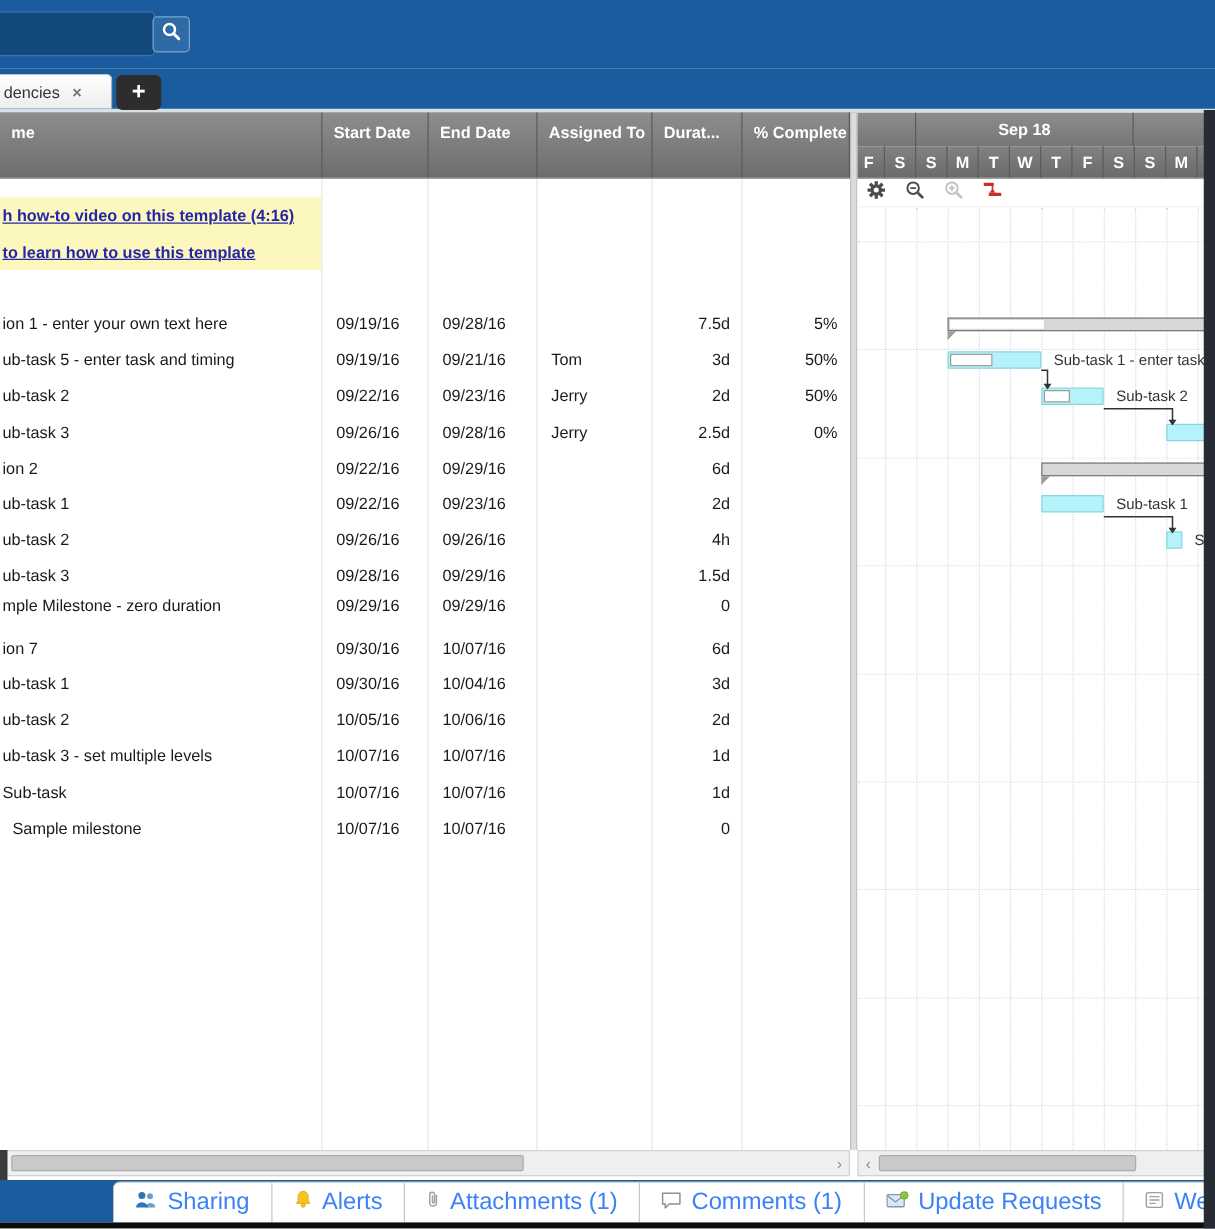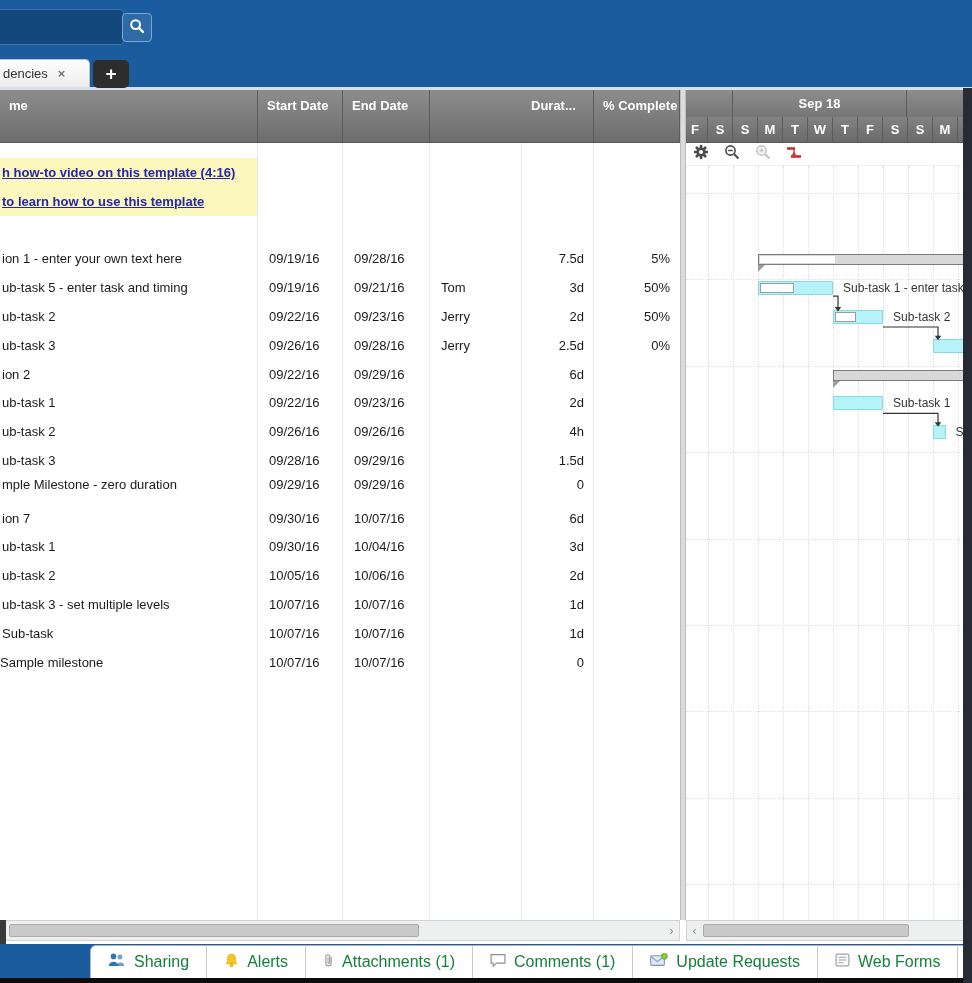--- a/index.html
+++ b/index.html
@@ -78,21 +78,21 @@
   .hs-thumb { position:absolute; top:3px; height:13px; background:#c9c9c9; border:1px solid #ababab; border-radius:2px; cursor:grab; }
   .hs-arrow { position:absolute; top:0; width:15px; height:19px; color:#8a8a8a; font-size:12px;
     display:flex; align-items:center; justify-content:center; cursor:pointer; }
   .edge-dark { position:absolute; left:0; top:920px; width:6px; height:24px; background:#3a3a3a; }
 
   
   .footer { position:absolute; left:0; top:944px; width:972px; height:34px; background:#1a5c9e; }
   .footer-tabs { position:absolute; left:90px; top:1px; right:0; bottom:0; background:#fff;
     border:1px solid #b5b5b5; border-bottom:none; border-radius:6px 0 0 0; display:flex; overflow:hidden; }
   .f-tab { display:flex; align-items:center; gap:8px; padding:0 17px; border-right:1px solid #c9c9c9;
-    font-size:16px; color:#15803d; white-space:nowrap; cursor:pointer; }
+    font-size:19px; color:#3b82f6; white-space:nowrap; cursor:pointer; }
   .bottom-strip { position:absolute; left:0; top:978px; width:972px; height:5px; background:#0c0c0c; }
   .right-strip { position:absolute; left:963px; top:88px; width:9px; height:895px; background:#272c34; }
 </style>
 </head>
 <body>
 
 <div class="app">
 
   <div class="topbar">
     <div class="search-box"></div>
@@ -113,20 +113,21 @@
     </div>
     <div class="addtab">
       <span>+</span>
     </div>
   </div>
 
   <div class="grid-header" id="grid-header">
       <div class="gh-cell" style="left: 0px; width: 258px;">me</div>
       <div class="gh-cell" style="left: 258px; width: 85px;">Start Date</div>
       <div class="gh-cell" style="left: 343px; width: 87px;">End Date</div>
+      <div class="gh-cell" style="left: 430px; width: 92px;">Assigned To</div>
       <div class="gh-cell" style="left: 522px; width: 72px;">Durat...</div>
       <div class="gh-cell" style="left: 594px; width: 86px;">% Complete</div>
     </div>
   <div class="grid-body" id="grid-body">
       <div class="col-line" style="left: 257px;"></div>
       <div class="col-line" style="left: 342px;"></div>
       <div class="col-line" style="left: 429px;"></div>
       <div class="col-line" style="left: 521px;"></div>
       <div class="col-line" style="left: 593px;"></div>
       <div class="g-row" style="top: 15px;">
@@ -244,21 +245,21 @@
       </div>
       <div class="g-row" style="top: 475.8px;">
         <div class="g-cell" style="left: 0px; width: 258px; padding-left: 2px;">Sub-task</div>
         <div class="g-cell" style="left: 258px; width: 85px; padding-left: 11px;">10/07/16</div>
         <div class="g-cell" style="left: 343px; width: 87px; padding-left: 11px;">10/07/16</div>
         <div class="g-cell" style="left: 430px; width: 92px; padding-left: 11px;"></div>
         <div class="g-cell" style="left: 522px; width: 72px; justify-content: flex-end; padding-right: 10px;">1d</div>
         <div class="g-cell" style="left: 594px; width: 86px; justify-content: flex-end; padding-right: 10px;"></div>
       </div>
       <div class="g-row" style="top: 504.6px;">
-        <div class="g-cell" style="left: 0px; width: 298px; padding-left: 0;">Sample milestone</div>
+        <div class="g-cell" style="left: 0px; width: 298px; padding-left: 10px;">Sample milestone</div>
         <div class="g-cell" style="left: 258px; width: 85px; padding-left: 11px;">10/07/16</div>
         <div class="g-cell" style="left: 343px; width: 87px; padding-left: 11px;">10/07/16</div>
         <div class="g-cell" style="left: 430px; width: 92px; padding-left: 11px;"></div>
         <div class="g-cell" style="left: 522px; width: 72px; justify-content: flex-end; padding-right: 10px;">0</div>
         <div class="g-cell" style="left: 594px; width: 86px; justify-content: flex-end; padding-right: 10px;"></div>
       </div>
     </div>
 
   <div class="splitter"></div>
 

